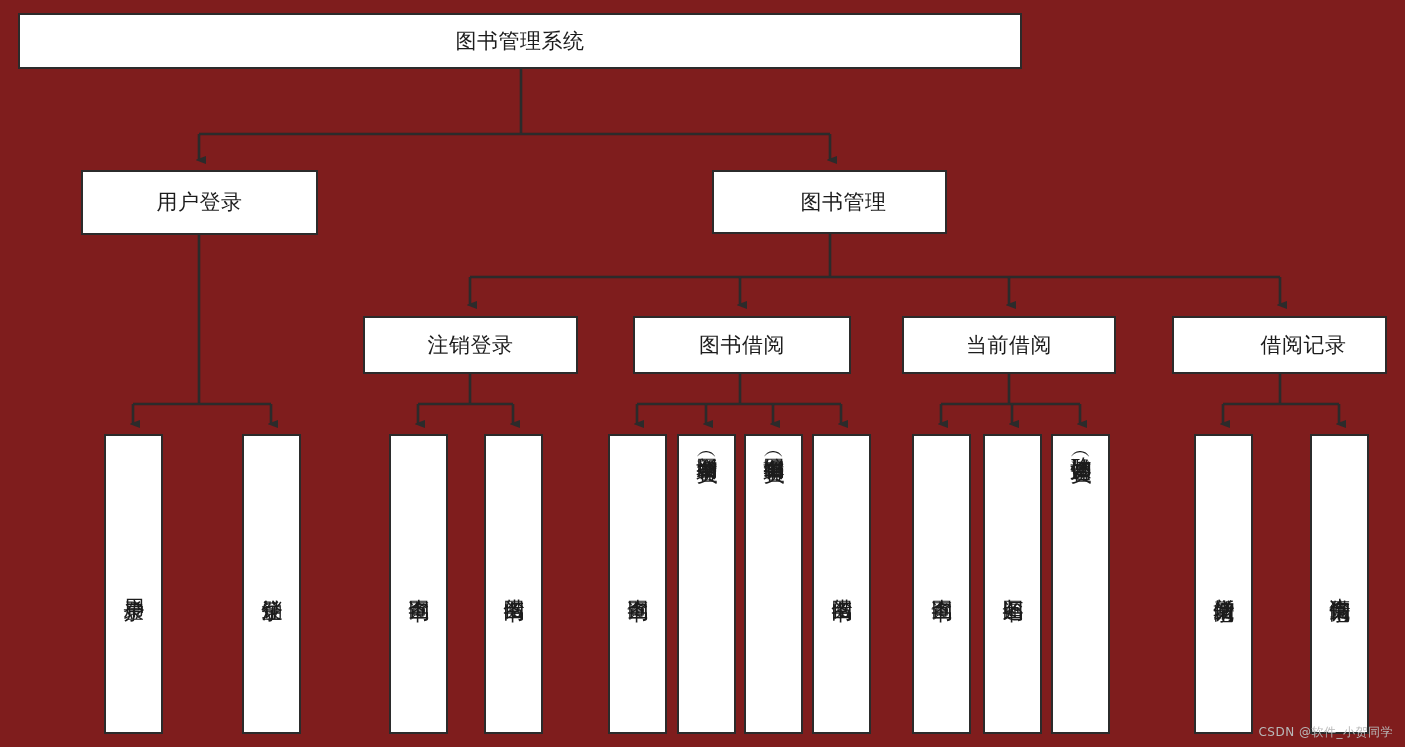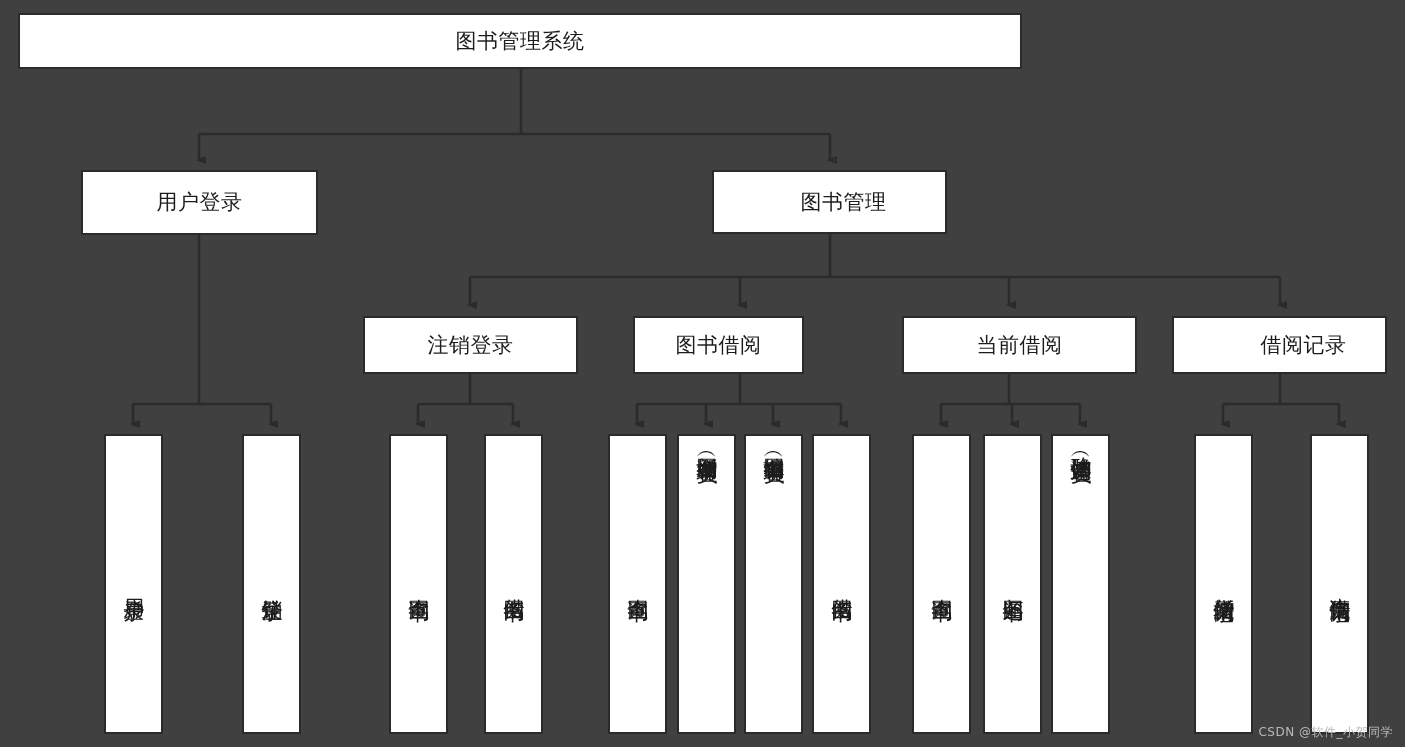--- a/index.html
+++ b/index.html
@@ -7,21 +7,21 @@
     padding: 0;
     background: #ffffff;
   }
   body {
     font-family: "DejaVu Sans", "Liberation Sans", sans-serif;
   }
   #canvas {
     position: relative;
     width: 1405px;
     height: 747px;
-    background: #404040;
+    background: #7f1d1d;
     overflow: hidden;
     text-decoration: underline;
   }
   #diagram-svg {
     position: absolute;
     left: 0;
     top: 0;
     width: 1405px;
     height: 747px;
   }
@@ -130,24 +130,24 @@
   <div class="node" id="node-l2-0" style="left: 81px; top: 170px; width: 237px; height: 65px;">
     <span class="node-label">用户登录</span>
   </div>
   <div class="node" id="node-l2-1" style="left: 712px; top: 170px; width: 235px; height: 64px; padding-left: 28px;">
     <span class="node-label">图书管理</span>
   </div>
 
   <div class="node" id="node-l3-0" style="left: 363px; top: 316px; width: 215px; height: 58px;">
     <span class="node-label">注销登录</span>
   </div>
-  <div class="node" id="node-l3-1" style="left: 633px; top: 316px; width: 171px; height: 58px;">
+  <div class="node" id="node-l3-1" style="left: 633px; top: 316px; width: 218px; height: 58px;">
     <span class="node-label">图书借阅</span>
   </div>
-  <div class="node" id="node-l3-2" style="left: 902px; top: 316px; width: 235px; height: 58px;">
+  <div class="node" id="node-l3-2" style="left: 902px; top: 316px; width: 214px; height: 58px;">
     <span class="node-label">当前借阅</span>
   </div>
   <div class="node" id="node-l3-3" style="left: 1172px; top: 316px; width: 215px; height: 58px; padding-left: 48px;">
     <span class="node-label">借阅记录</span>
   </div>
 
   <div class="node leaf centered" id="node-leaf-0" style="left: 104px; top: 434px; width: 59px; height: 300px;">
     <span class="node-label">用户登录</span>
   </div>
   <div class="node leaf centered" id="node-leaf-1" style="left: 242px; top: 434px; width: 59px; height: 300px;">

